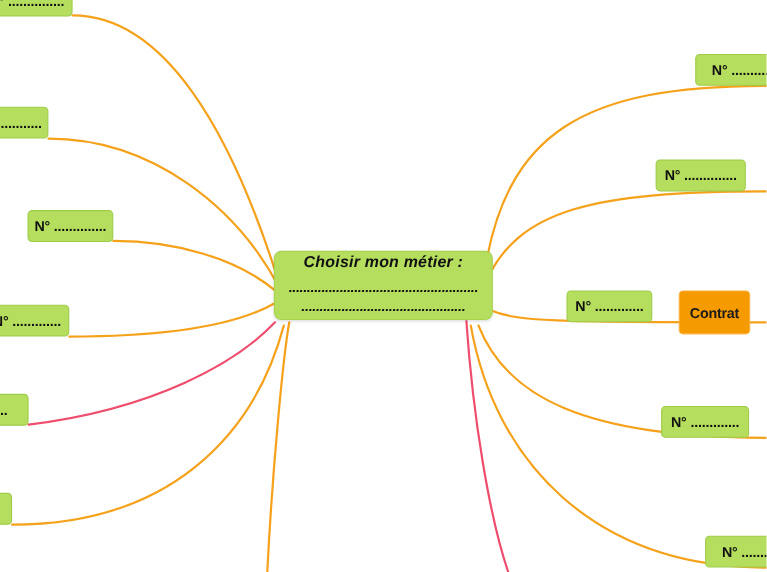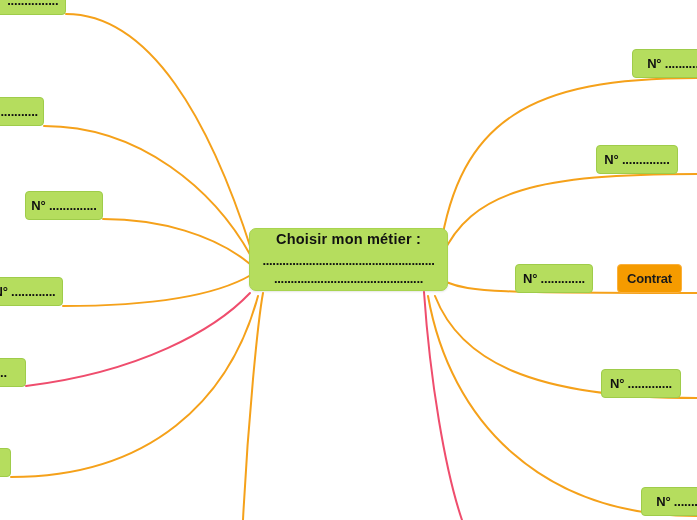--- a/index.html
+++ b/index.html
@@ -89,21 +89,21 @@
       <path d="M 258 296 C 230 400 150 477 11 477" fill="none" stroke="#f5a11a" stroke-width="2" stroke-linecap="round"></path>
       <path d="M 440 250 C 460 120 530 78 697 78" fill="none" stroke="#f5a11a" stroke-width="2" stroke-linecap="round"></path>
       <path d="M 441 258 C 470 190 540 174 697 174" fill="none" stroke="#f5a11a" stroke-width="2" stroke-linecap="round"></path>
       <path d="M 446 282 C 470 292 500 293 697 293" fill="none" stroke="#f5a11a" stroke-width="2" stroke-linecap="round"></path>
       <path d="M 435 296 C 460 360 530 398 697 398" fill="none" stroke="#f5a11a" stroke-width="2" stroke-linecap="round"></path>
       <path d="M 428 296 C 450 420 540 516 697 516" fill="none" stroke="#f5a11a" stroke-width="2" stroke-linecap="round"></path>
       <path d="M 424 292 C 430 380 445 470 462 520" fill="none" stroke="#ef4d6d" stroke-width="2" stroke-linecap="round"></path>
       <path d="M 263 293 C 258 320 248 420 243 520" fill="none" stroke="#f5a11a" stroke-width="2" stroke-linecap="round"></path>
     </svg>
 
-  <div class="node center" style="left:249px; top:228px; width:199px; height:63px;">
+  <div class="node center" style="left:249px; top:228px; width:199px; height:63px;font-style:italic;">
     <div class="center-title">Choisir mon métier :</div>
     <div class="center-line">....................................................</div>
     <div class="center-line second">.............................................</div>
   </div>
 
   <div id="leaf-container">
       <div class="node" style="left: -18px; top: -14px; width: 84px; height: 29px;">
         <span class="leaf-label">N° ...............</span>
       </div>
       <div class="node" style="left: -30px; top: 97px; width: 74px; height: 29px;">
@@ -123,21 +123,21 @@
       </div>
       <div class="node" style="left: 632px; top: 49px; width: 82px; height: 29px;">
         <span class="leaf-label">N° ..........</span>
       </div>
       <div class="node" style="left: 596px; top: 145px; width: 82px; height: 29px;">
         <span class="leaf-label">N° ..............</span>
       </div>
       <div class="node" style="left: 515px; top: 264px; width: 78px; height: 29px;">
         <span class="leaf-label">N° .............</span>
       </div>
-      <div class="node orange" style="left: 617px; top: 264px; width: 65px; height: 29px;">
+      <div class="node orange" style="left: 617px; top: 264px; width: 65px; height: 40px;">
         <span class="leaf-label">Contrat</span>
       </div>
       <div class="node" style="left: 601px; top: 369px; width: 80px; height: 29px;">
         <span class="leaf-label">N° .............</span>
       </div>
       <div class="node" style="left: 641px; top: 487px; width: 72px; height: 29px;">
         <span class="leaf-label">N° .......</span>
       </div>
     </div>
 

